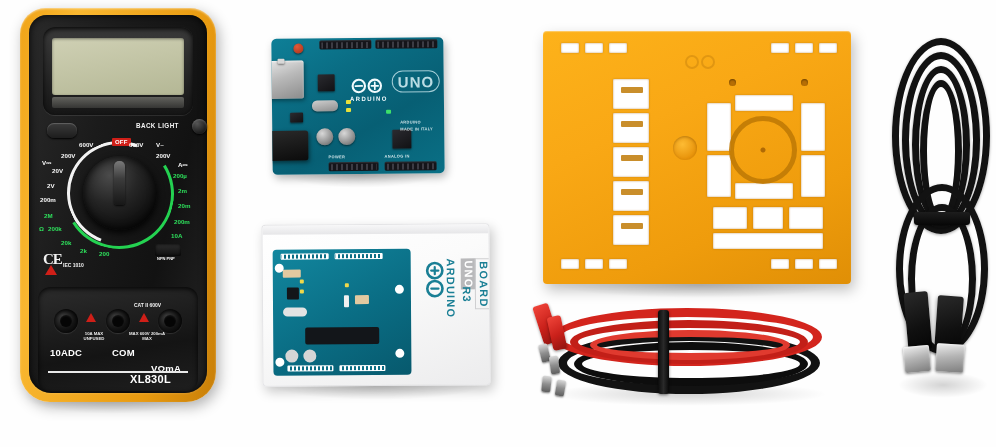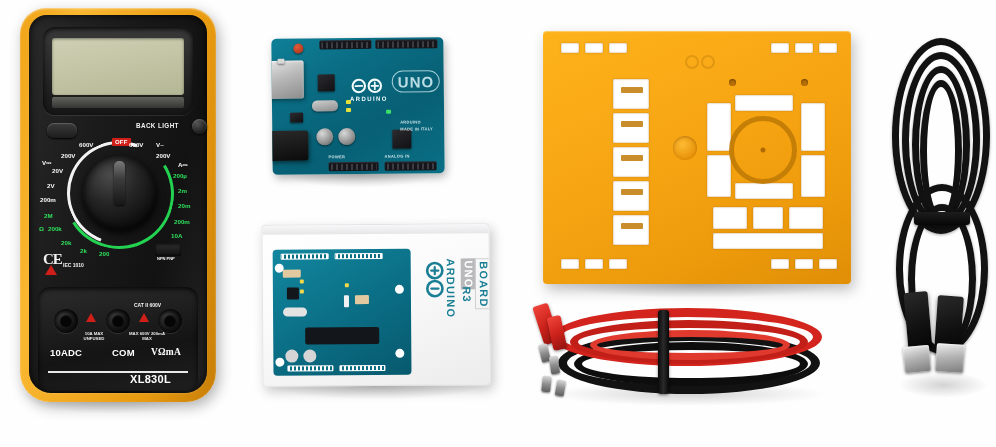--- a/index.html
+++ b/index.html
@@ -362,21 +362,21 @@
         <div class="mm-jack" style="left:120px; top:22px;"></div>
 
         <div class="mm-warn-sm" style="left:48px; top:26px;"></div>
         <div class="mm-warn-sm" style="left:101px; top:26px;"></div>
 
         <div class="mm-note" style="left:36px; top:44px; width:40px;">10A MAX UNFUSED</div>
         <div class="mm-note" style="left:88px; top:44px; width:42px;">MAX 600V 200mA MAX</div>
 
         <div class="mm-port-name" style="left:12px; top:60px;">10ADC</div>
         <div class="mm-port-name" style="left:74px; top:60px;">COM</div>
-        <div class="mm-port-name" style="left:113px; top:60px;font-family:Liberation Serif, serif;">VΩmA</div>
+        <div class="mm-port-name" style="left:113px; top:76px;">VΩmA</div>
 
         <div class="abs" id="mm-divider"></div>
         <div class="abs" id="mm-model">XL830L</div>
       </div>
 
     </div>
   </div>
 
   <div class="abs shadow-soft" style="left:282px; top:160px; width:156px; height:28px;"></div>
 

